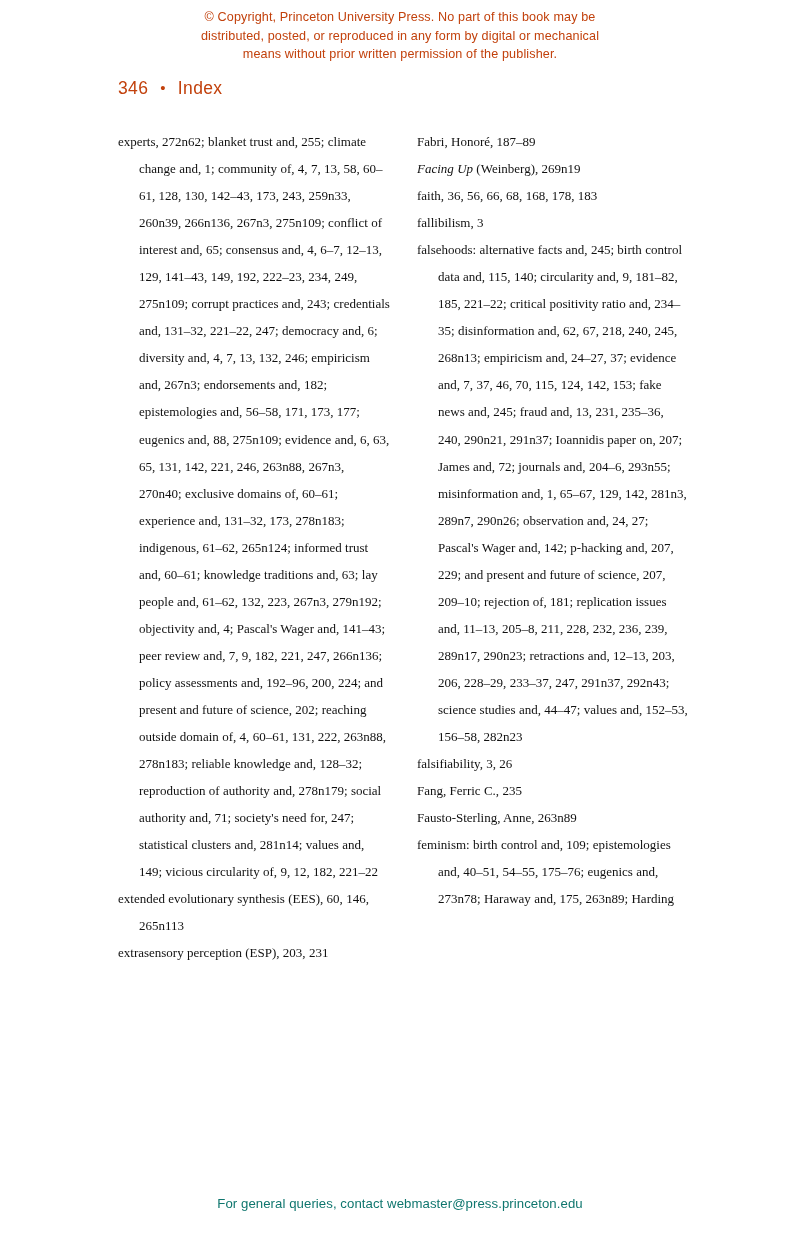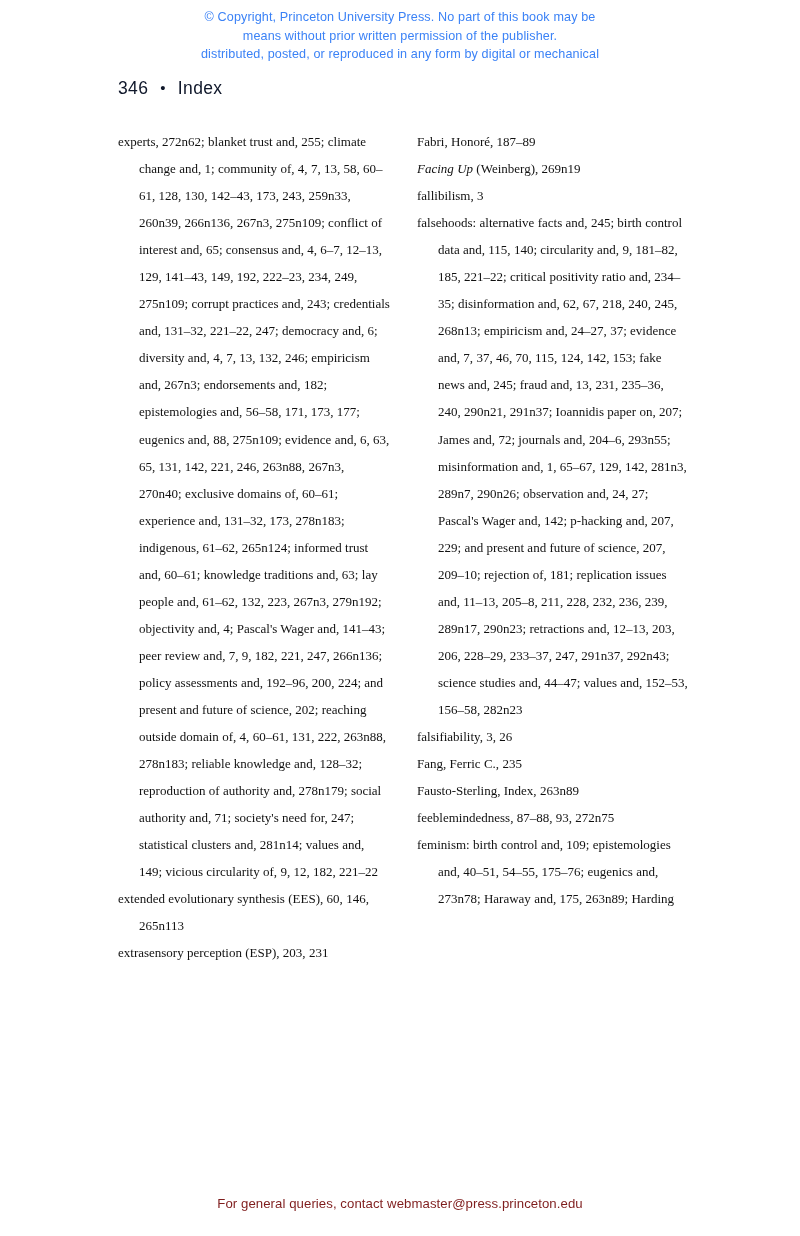--- a/index.html
+++ b/index.html
@@ -21,48 +21,48 @@
   
   .copyright-notice {
     position: absolute;
     top: 8px;
     left: 120px;
     width: 560px;
     text-align: center;
     font-family: "Liberation Sans", "DejaVu Sans", sans-serif;
     font-size: 12.6px;
     line-height: 18.5px;
-    color: #3b82f6;
+    color: #c2410c;
     letter-spacing: 0.01em;
   }
   .copyright-notice .cr-line {
     display: block;
     white-space: nowrap;
   }
 
   .footer-notice {
     position: absolute;
     left: 0;
     right: 0;
     top: 1196px;
     text-align: center;
     font-family: "Liberation Sans", "DejaVu Sans", sans-serif;
     font-size: 13.2px;
-    color: #7f1d1d;
+    color: #0f766e;
     letter-spacing: 0.005em;
   }
 
   
   .running-head {
     position: absolute;
     top: 78px;
     left: 118px;
     font-family: "Liberation Sans", "DejaVu Sans", sans-serif;
     font-size: 17.5px;
-    color: #0f172a;
+    color: #c2410c;
     letter-spacing: 0.02em;
     white-space: nowrap;
   }
   .running-head .rh-num { margin-right: 12px; }
   .running-head .rh-dot { margin-right: 12px; font-size: 15px; vertical-align: 1px; }
   .running-head .rh-label { }
 
   
   .index-body {
     position: absolute;
@@ -92,41 +92,41 @@
   }
   .index-entry .title-italic {
     font-style: italic;
   }
 </style>
 </head>
 <body>
 
 <div class="copyright-notice">
   <span class="cr-line">© Copyright, Princeton University Press. No part of this book may be</span>
+  <span class="cr-line">distributed, posted, or reproduced in any form by digital or mechanical</span>
   <span class="cr-line">means without prior written permission of the publisher.</span>
-  <span class="cr-line">distributed, posted, or reproduced in any form by digital or mechanical</span>
 </div>
 
 <div class="running-head">
   <span class="rh-num">346</span><span class="rh-dot">•</span><span class="rh-label">Index</span>
 </div>
 
 <div class="index-body">
   <div class="index-column col-left">
     <p class="index-entry">experts, 272n62; blanket trust and, 255; climate change and, 1; community of, 4, 7, 13, 58, 60–61, 128, 130, 142–43, 173, 243, 259n33, 260n39, 266n136, 267n3, 275n109; conflict of interest and, 65; consensus and, 4, 6–7, 12–13, 129, 141–43, 149, 192, 222–23, 234, 249, 275n109; corrupt practices and, 243; credentials and, 131–32, 221–22, 247; democracy and, 6; diversity and, 4, 7, 13, 132, 246; empiricism and, 267n3; endorsements and, 182; epistemologies and, 56–58, 171, 173, 177; eugenics and, 88, 275n109; evidence and, 6, 63, 65, 131, 142, 221, 246, 263n88, 267n3, 270n40; exclusive domains of, 60–61; experience and, 131–32, 173, 278n183; indigenous, 61–62, 265n124; informed trust and, 60–61; knowledge traditions and, 63; lay people and, 61–62, 132, 223, 267n3, 279n192; objectivity and, 4; Pascal's Wager and, 141–43; peer review and, 7, 9, 182, 221, 247, 266n136; policy assessments and, 192–96, 200, 224; and present and future of science, 202; reaching outside domain of, 4, 60–61, 131, 222, 263n88, 278n183; reliable knowledge and, 128–32; reproduction of authority and, 278n179; social authority and, 71; society's need for, 247; statistical clusters and, 281n14; values and, 149; vicious circularity of, 9, 12, 182, 221–22</p>
     <p class="index-entry">extended evolutionary synthesis (EES), 60, 146, 265n113</p>
     <p class="index-entry">extrasensory perception (ESP), 203, 231</p>
   </div>
 
   <div class="index-column col-right">
     <p class="index-entry">Fabri, Honoré, 187–89</p>
     <p class="index-entry"><span class="title-italic">Facing Up</span> (Weinberg), 269n19</p>
+    <p class="index-entry">faith, 36, 56, 66, 68, 168, 178, 183</p>
     <p class="index-entry">fallibilism, 3</p>
     <p class="index-entry">falsehoods: alternative facts and, 245; birth control data and, 115, 140; circularity and, 9, 181–82, 185, 221–22; critical positivity ratio and, 234–35; disinformation and, 62, 67, 218, 240, 245, 268n13; empiricism and, 24–27, 37; evidence and, 7, 37, 46, 70, 115, 124, 142, 153; fake news and, 245; fraud and, 13, 231, 235–36, 240, 290n21, 291n37; Ioannidis paper on, 207; James and, 72; journals and, 204–6, 293n55; misinformation and, 1, 65–67, 129, 142, 281n3, 289n7, 290n26; observation and, 24, 27; Pascal's Wager and, 142; p-hacking and, 207, 229; and present and future of science, 207, 209–10; rejection of, 181; replication issues and, 11–13, 205–8, 211, 228, 232, 236, 239, 289n17, 290n23; retractions and, 12–13, 203, 206, 228–29, 233–37, 247, 291n37, 292n43; science studies and, 44–47; values and, 152–53, 156–58, 282n23</p>
     <p class="index-entry">falsifiability, 3, 26</p>
     <p class="index-entry">Fang, Ferric C., 235</p>
-    <p class="index-entry">Fausto-Sterling, Index, 263n89</p>
-    <p class="index-entry">feeblemindedness, 87–88, 93, 272n75</p>
+    <p class="index-entry">Fausto-Sterling, Anne, 263n89</p>
     <p class="index-entry">feminism: birth control and, 109; epistemologies and, 40–51, 54–55, 175–76; eugenics and, 273n78; Haraway and, 175, 263n89; Harding</p>
   </div>
 </div>
 
 <div class="footer-notice">For general queries, contact webmaster@press.princeton.edu</div>
 
 </body></html>

